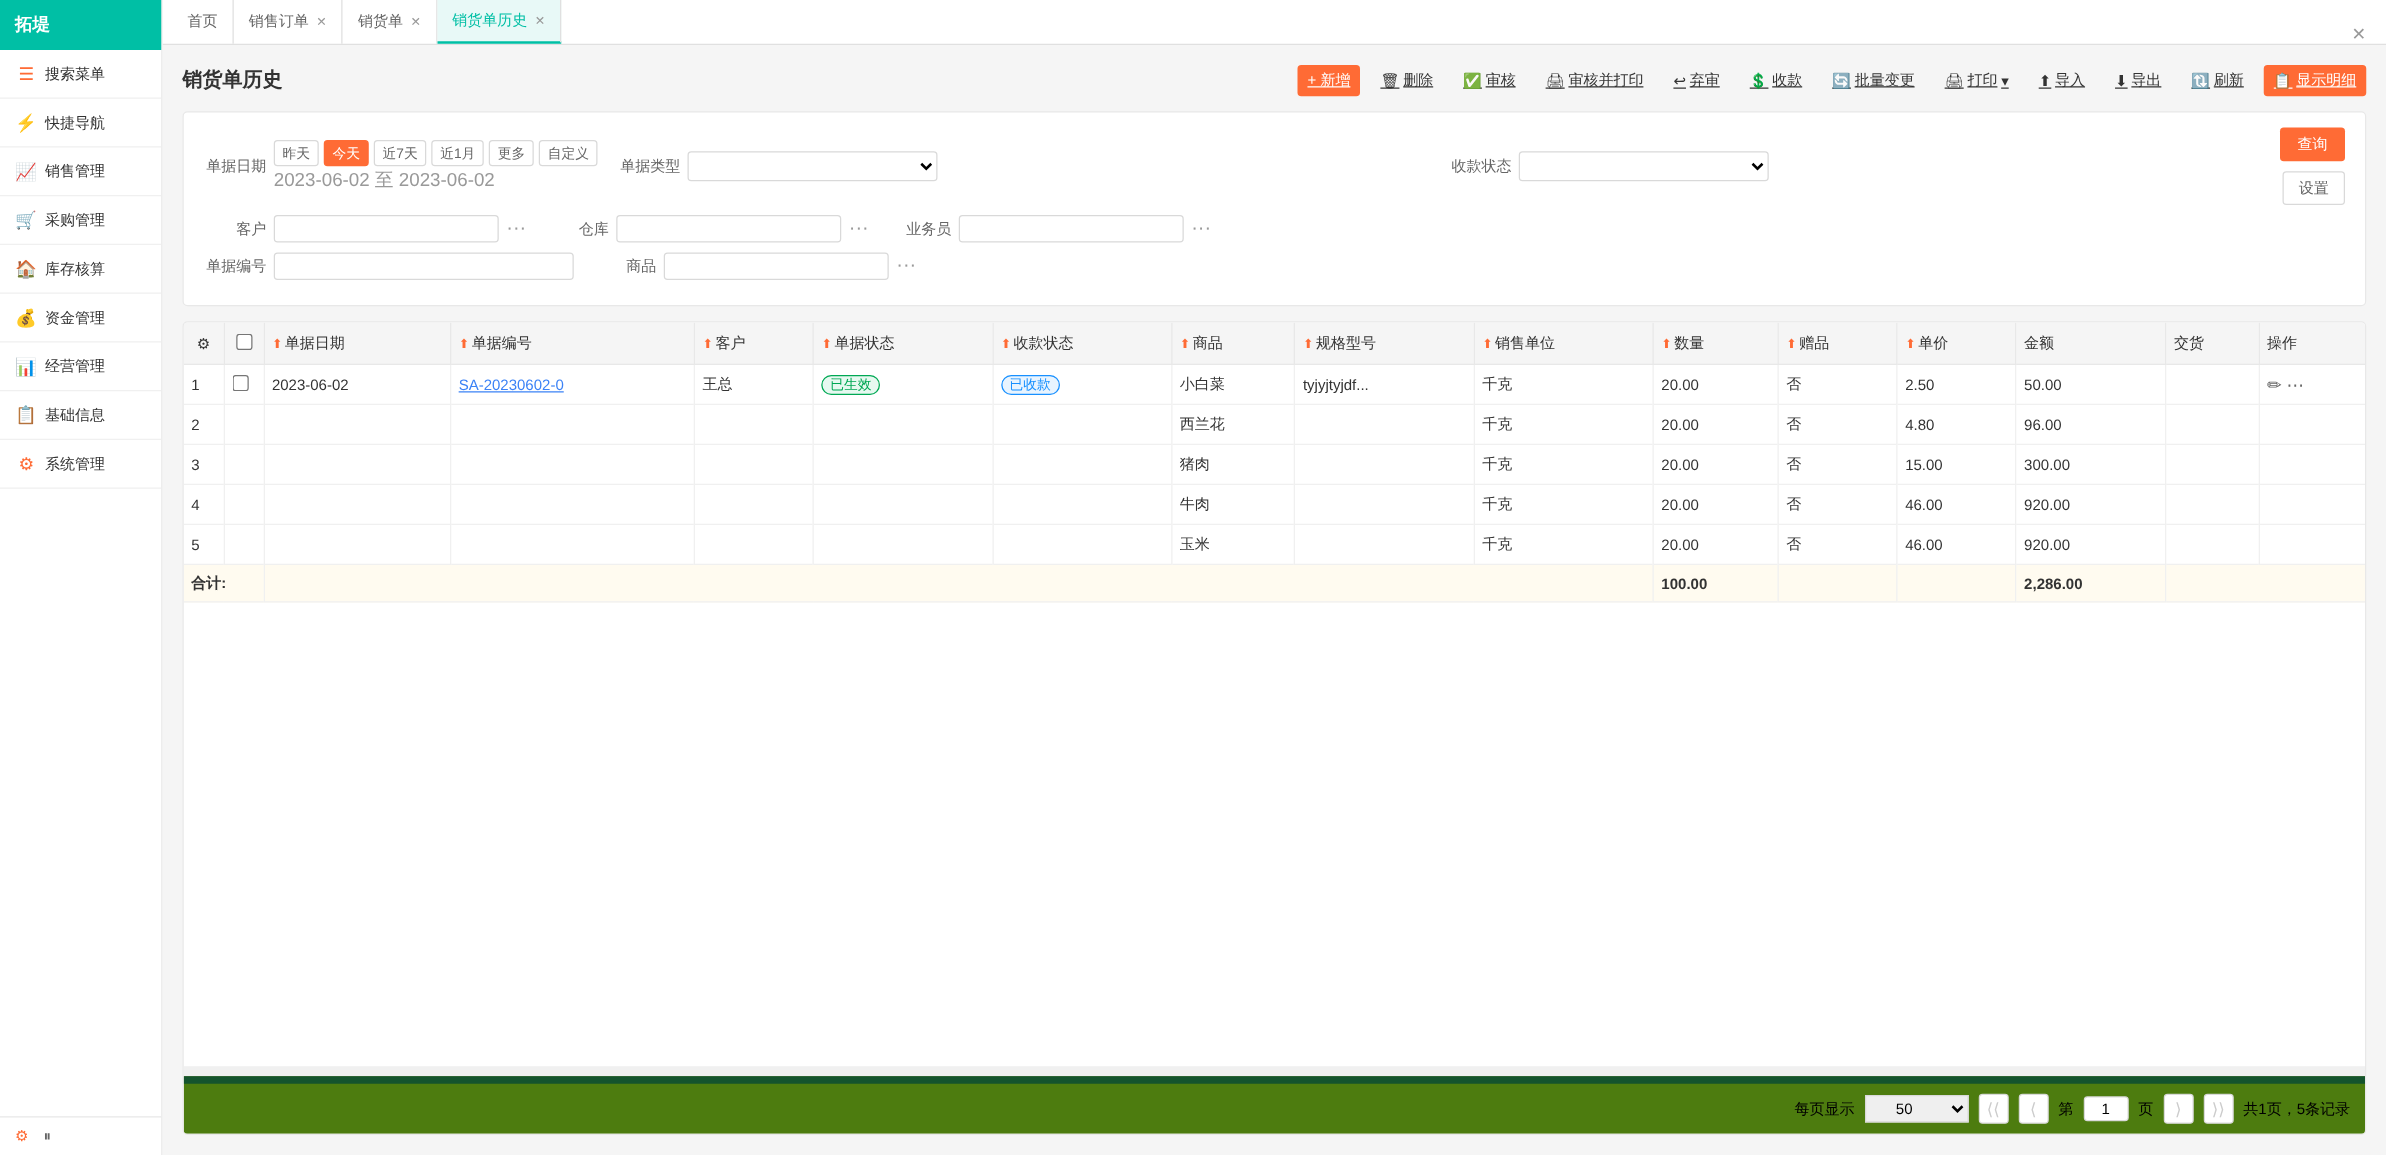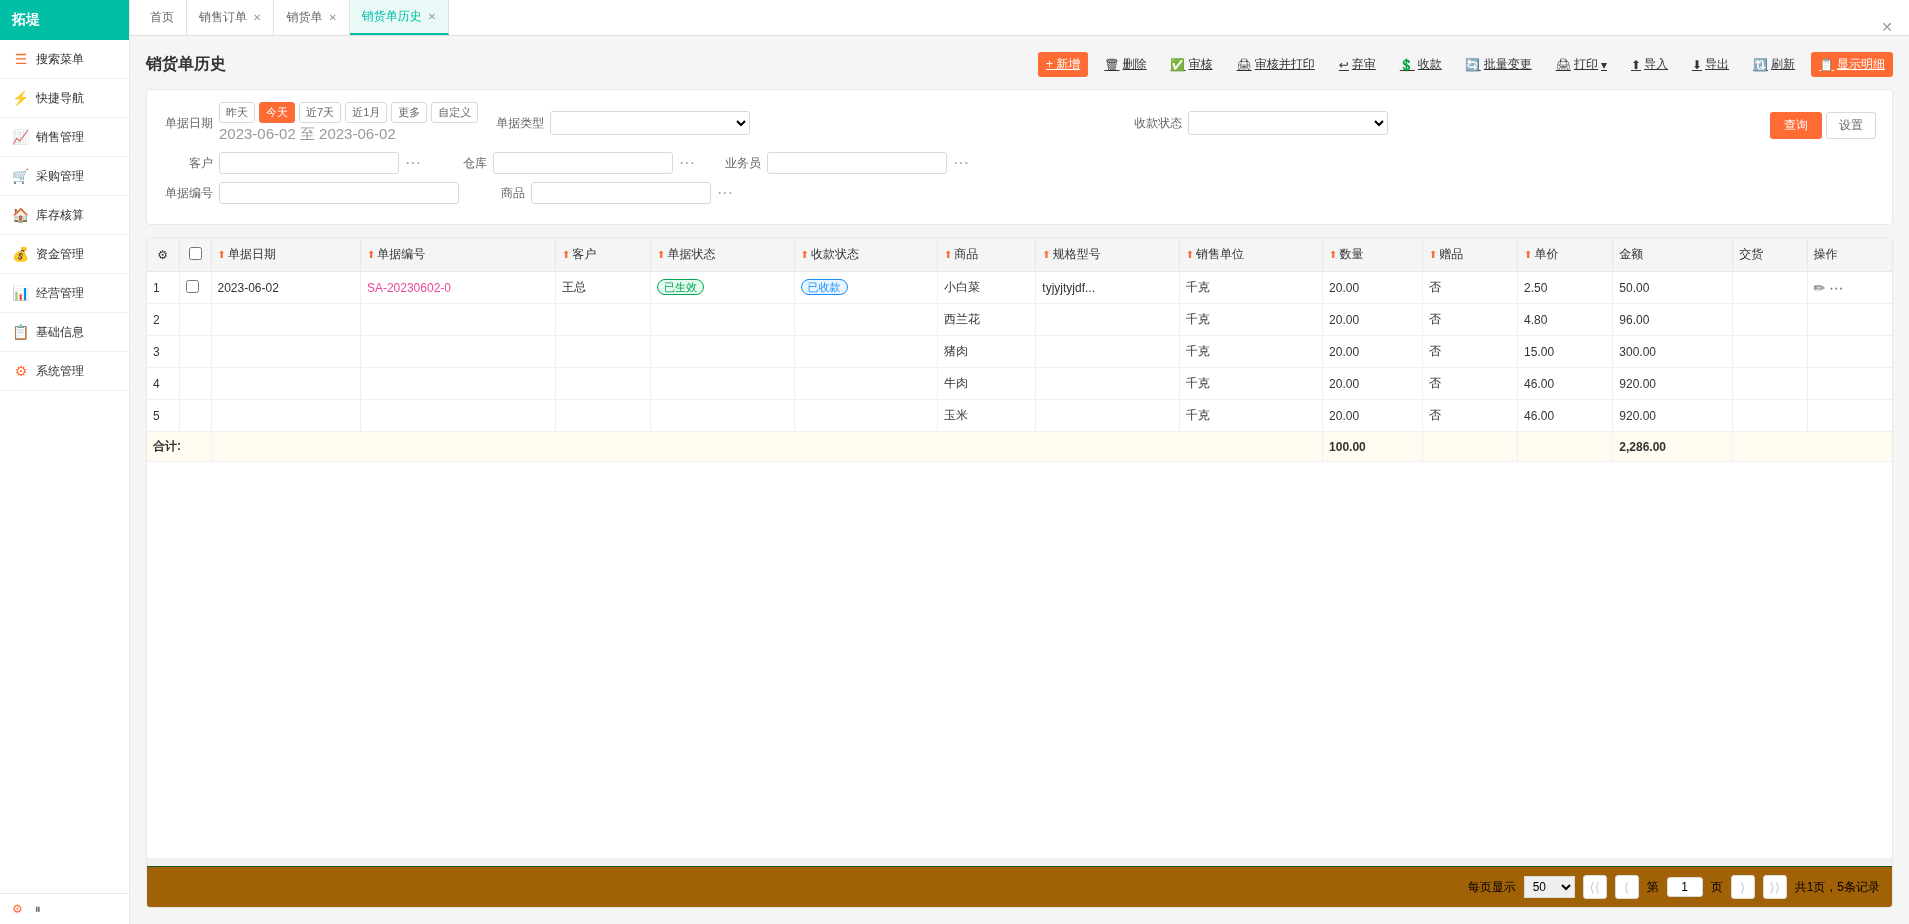--- a/index.html
+++ b/index.html
@@ -52,41 +52,41 @@
     thead tr { background: #f5f5f5; }
     thead th { padding: 8px 6px; text-align: left; border-bottom: 1px solid #e8e8e8; color: #333; font-weight: normal; white-space: nowrap; border-right: 1px solid #e8e8e8; }
     thead th:last-child { border-right: none; }
     tbody tr { border-bottom: 1px solid #f0f0f0; }
     tbody td { padding: 7px 6px; color: #333; border-right: 1px solid #f0f0f0; white-space: nowrap; }
     tbody td:last-child { border-right: none; }
     .sort-icon { color: #ff6b35; font-size: 10px; margin-right: 2px; }
     .badge { padding: 1px 6px; border-radius: 10px; font-size: 11px; }
     .badge-green { background: #e6f9f0; color: #00a854; border: 1px solid #00a854; text-align: center; }
     .badge-blue { background: #e8f4ff; color: #1890ff; border: 1px solid #1890ff; }
-    .link { color: #ec4899; cursor: pointer; }
+    .link { color: #3b82f6; text-decoration: underline; cursor: pointer; }
     .col-settings { width: 32px; text-align: center; }
     .col-checkbox { width: 32px; text-align: center; }
     .action-icons { display: flex; gap: 4px; }
     .action-icon { color: #666; cursor: pointer; font-size: 14px; }
 
     
     .summary-row { background: #fffbf0; border-top: 1px solid #e8e8e8; }
     .summary-row td { padding: 6px 6px; font-weight: bold; }
 
     
-    .pagination { display: flex; align-items: center; justify-content: flex-end; padding: 8px 12px; border-top: 1px solid #14532d; background: #a16207; gap: 8px; }
+    .pagination { display: flex; align-items: center; justify-content: flex-end; padding: 8px 12px; border-top: 6px solid #14532d; background: #4d7c0f; gap: 8px; }
     .page-btn { width: 24px; height: 24px; border: 1px solid #d9d9d9; background: #fff; cursor: pointer; border-radius: 3px; display: flex; align-items: center; justify-content: center; color: #666; }
     .page-btn.disabled { color: #ccc; cursor: not-allowed; }
     .page-input { width: 36px; border: 1px solid #d9d9d9; border-radius: 3px; text-align: center; padding: 2px; font-size: 12px; }
-    .page-select { border: 1px solid #d9d9d9; border-radius: 0; padding: 2px 4px; font-size: 12px; }
+    .page-select { border: 1px solid #d9d9d9; border-radius: 0; padding: 2px 20px; font-size: 12px; }
 
     .query-btn { background: #ff6b35; color: #fff; border: none; padding: 5px 14px; border-radius: 3px; cursor: pointer; font-size: 12px; }
     .set-btn { background: #fff; color: #666; border: 1px solid #d9d9d9; padding: 4px 12px; border-radius: 3px; cursor: pointer; font-size: 12px; margin-top: 4px; }
 
-    .filter-right { margin-left: auto; display: flex; flex-direction: row; align-items: flex-end; gap: 4px; }
+    .filter-right { margin-left: auto; display: flex; flex-direction: column; align-items: flex-end; gap: 4px; }
     .scrollbar-area { height: 8px; background: #f0f0f0; }
 
     .teal-header { background: #00bfa5; color: #fff; height: 40px; display: flex; align-items: center; padding: 0 12px; font-size: 14px; font-weight: bold; }
   </style>
 </head>
 <body>
 
 <div class="sidebar">
   <div class="teal-header">
     <span>拓堤</span>

